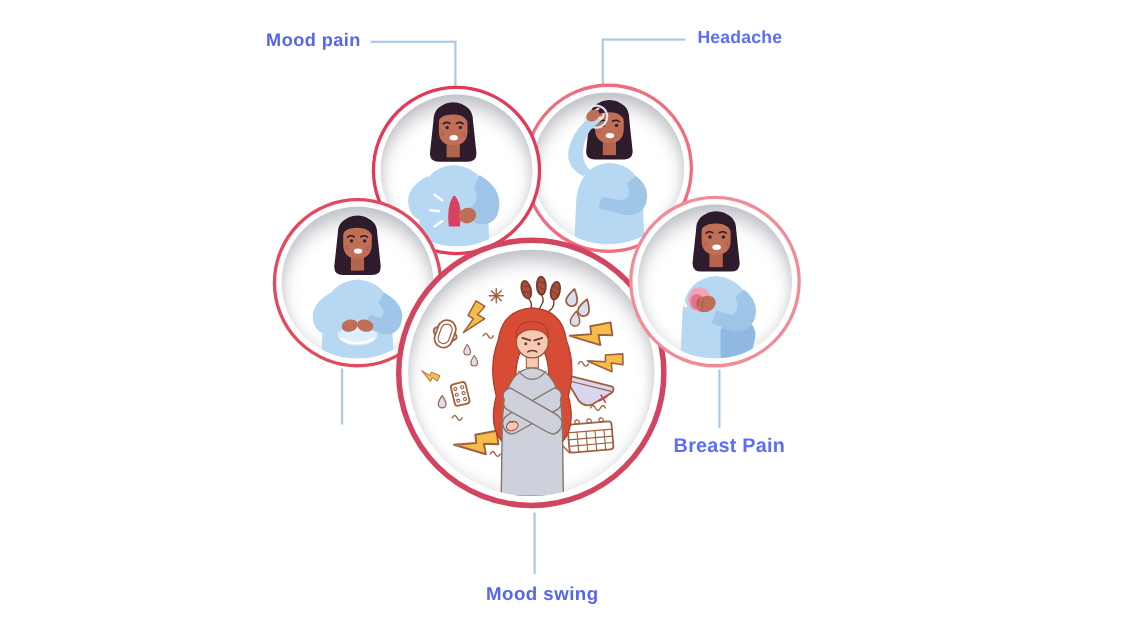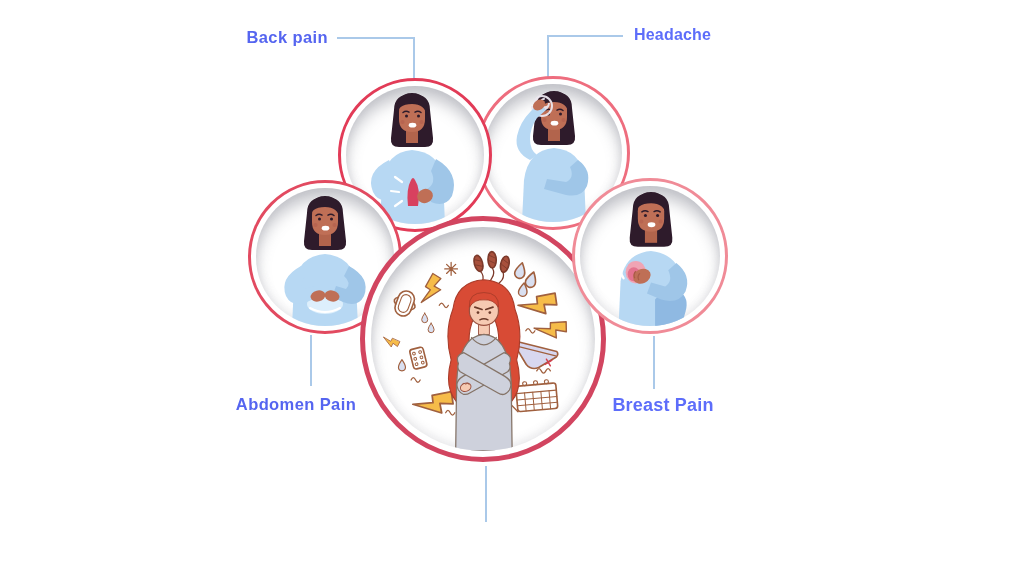--- a/index.html
+++ b/index.html
@@ -238,18 +238,18 @@
           <circle cx="-5.5" cy="-6" r="1.5" fill="#2e1b2b"></circle>
             <circle cx="6.5" cy="-6" r="1.5" fill="#2e1b2b"></circle>
           <circle cx="-9.5" cy="0" r="2" fill="#b05a49" opacity="0.5"></circle>
             <circle cx="9.5" cy="0" r="2" fill="#b05a49" opacity="0.5"></circle>
           <ellipse cx="0.5" cy="3.2" rx="3.8" ry="2.4" fill="#ffffff"></ellipse>
         </g>
       </svg>
     </div>
   </div>
 
-  <div class="label lp tright" style="left:178px;top:28px;width:150px;font-size:16.5px;">Back pain</div>
+  <div class="label lp tright" style="left:178px;top:28px;width:150px;font-size:16.5px;">Mood pain</div>
   <div class="label ls" style="left:634px;top:26px;font-size:16px;">Headache</div>
-  <div class="label lp tcenter" style="left:221px;top:395px;width:150px;font-size:16.5px;">Abdomen Pain</div>
   <div class="label ls tcenter" style="left:588px;top:395px;width:150px;font-size:18px;">Breast Pain</div>
+  <div class="label lp tcenter" style="left:418px;top:530px;width:150px;font-size:17px;">Mood swing</div>
 
 </div>
 
 </body></html>

